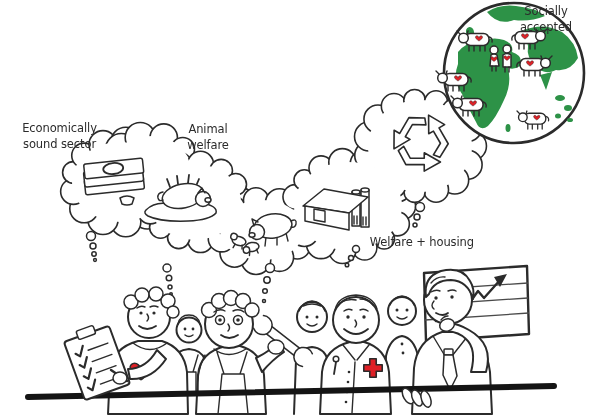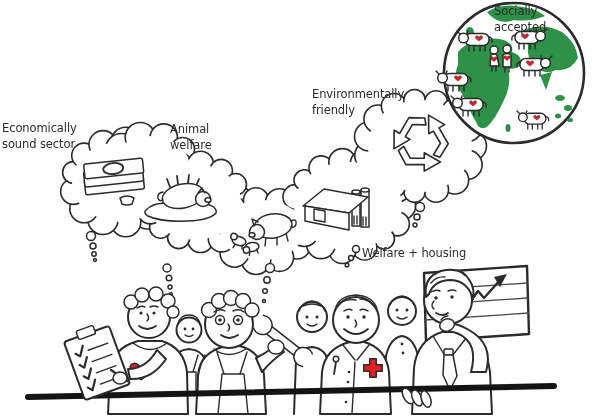--- a/index.html
+++ b/index.html
@@ -1,18 +1,18 @@
 <!DOCTYPE html>
 <html style="--ink: #2b2b2b; --land-green: #2d9247; --heart-red: #df2026; --table: #141414;"><head>
 <meta charset="utf-8">
 <style>
   html,body{margin:0;padding:0;background:#fff}
   .stage{position:relative;width:600px;height:420px;background:#fff;overflow:hidden;
          font-family:"DejaVu Sans",sans-serif}
-  .label{position:absolute;white-space:pre-line;text-align:left;
+  .label{position:absolute;white-space:pre-line;text-align:center;
          color:var(--ink,#2b2b2b);font-size:11.5px;line-height:1.35;font-weight:500;
          letter-spacing:-0.1px}
   svg{position:absolute;left:0;top:0}
   .ln{fill:#fff;stroke:var(--ink,#2b2b2b);stroke-width:2;stroke-linecap:round;stroke-linejoin:round}
   .ln15{fill:#fff;stroke:var(--ink,#2b2b2b);stroke-width:1.5;stroke-linecap:round;stroke-linejoin:round}
   .s{fill:none;stroke:var(--ink,#2b2b2b);stroke-width:1.8;stroke-linecap:round;stroke-linejoin:round}
   .sthin{fill:none;stroke:var(--ink,#2b2b2b);stroke-width:1.4;stroke-linecap:round;stroke-linejoin:round}
   .s2{fill:none;stroke:var(--ink,#2b2b2b);stroke-width:2.4;stroke-linecap:round;stroke-linejoin:round}
   .dot{fill:var(--ink,#2b2b2b);stroke:none}
   .grn{fill:var(--land-green,#2d9247);stroke:none}
@@ -361,18 +361,16 @@
     <ellipse class="ln15" cx="408" cy="396" rx="4.5" ry="8.5" transform="rotate(-30 408 396)"></ellipse>
     <ellipse class="ln15" cx="417" cy="398" rx="4.5" ry="8.5" transform="rotate(-25 417 398)"></ellipse>
     <ellipse class="ln15" cx="426" cy="399" rx="4.5" ry="8.5" transform="rotate(-20 426 399)"></ellipse>
   </g>
 </svg>
 
 <div class="label" style="left:170px;top:122px;width:76px">Animal
 welfare</div>
 <div class="label" style="left:2px;top:121px;width:115px">Economically
 sound sector</div>
-<div class="label" style="left:312px;top:87px;width:120px">Environmentally
-friendly</div>
 <div class="label" style="left:494px;top:4px;width:104px">Socially
 accepted</div>
-<div class="label" style="left:354px;top:246px;width:120px;text-align:center;white-space:nowrap">Welfare + housing</div>
+<div class="label" style="left:354px;top:235px;width:120px;text-align:right;white-space:nowrap">Welfare + housing</div>
 </div>
 
 </body></html>

